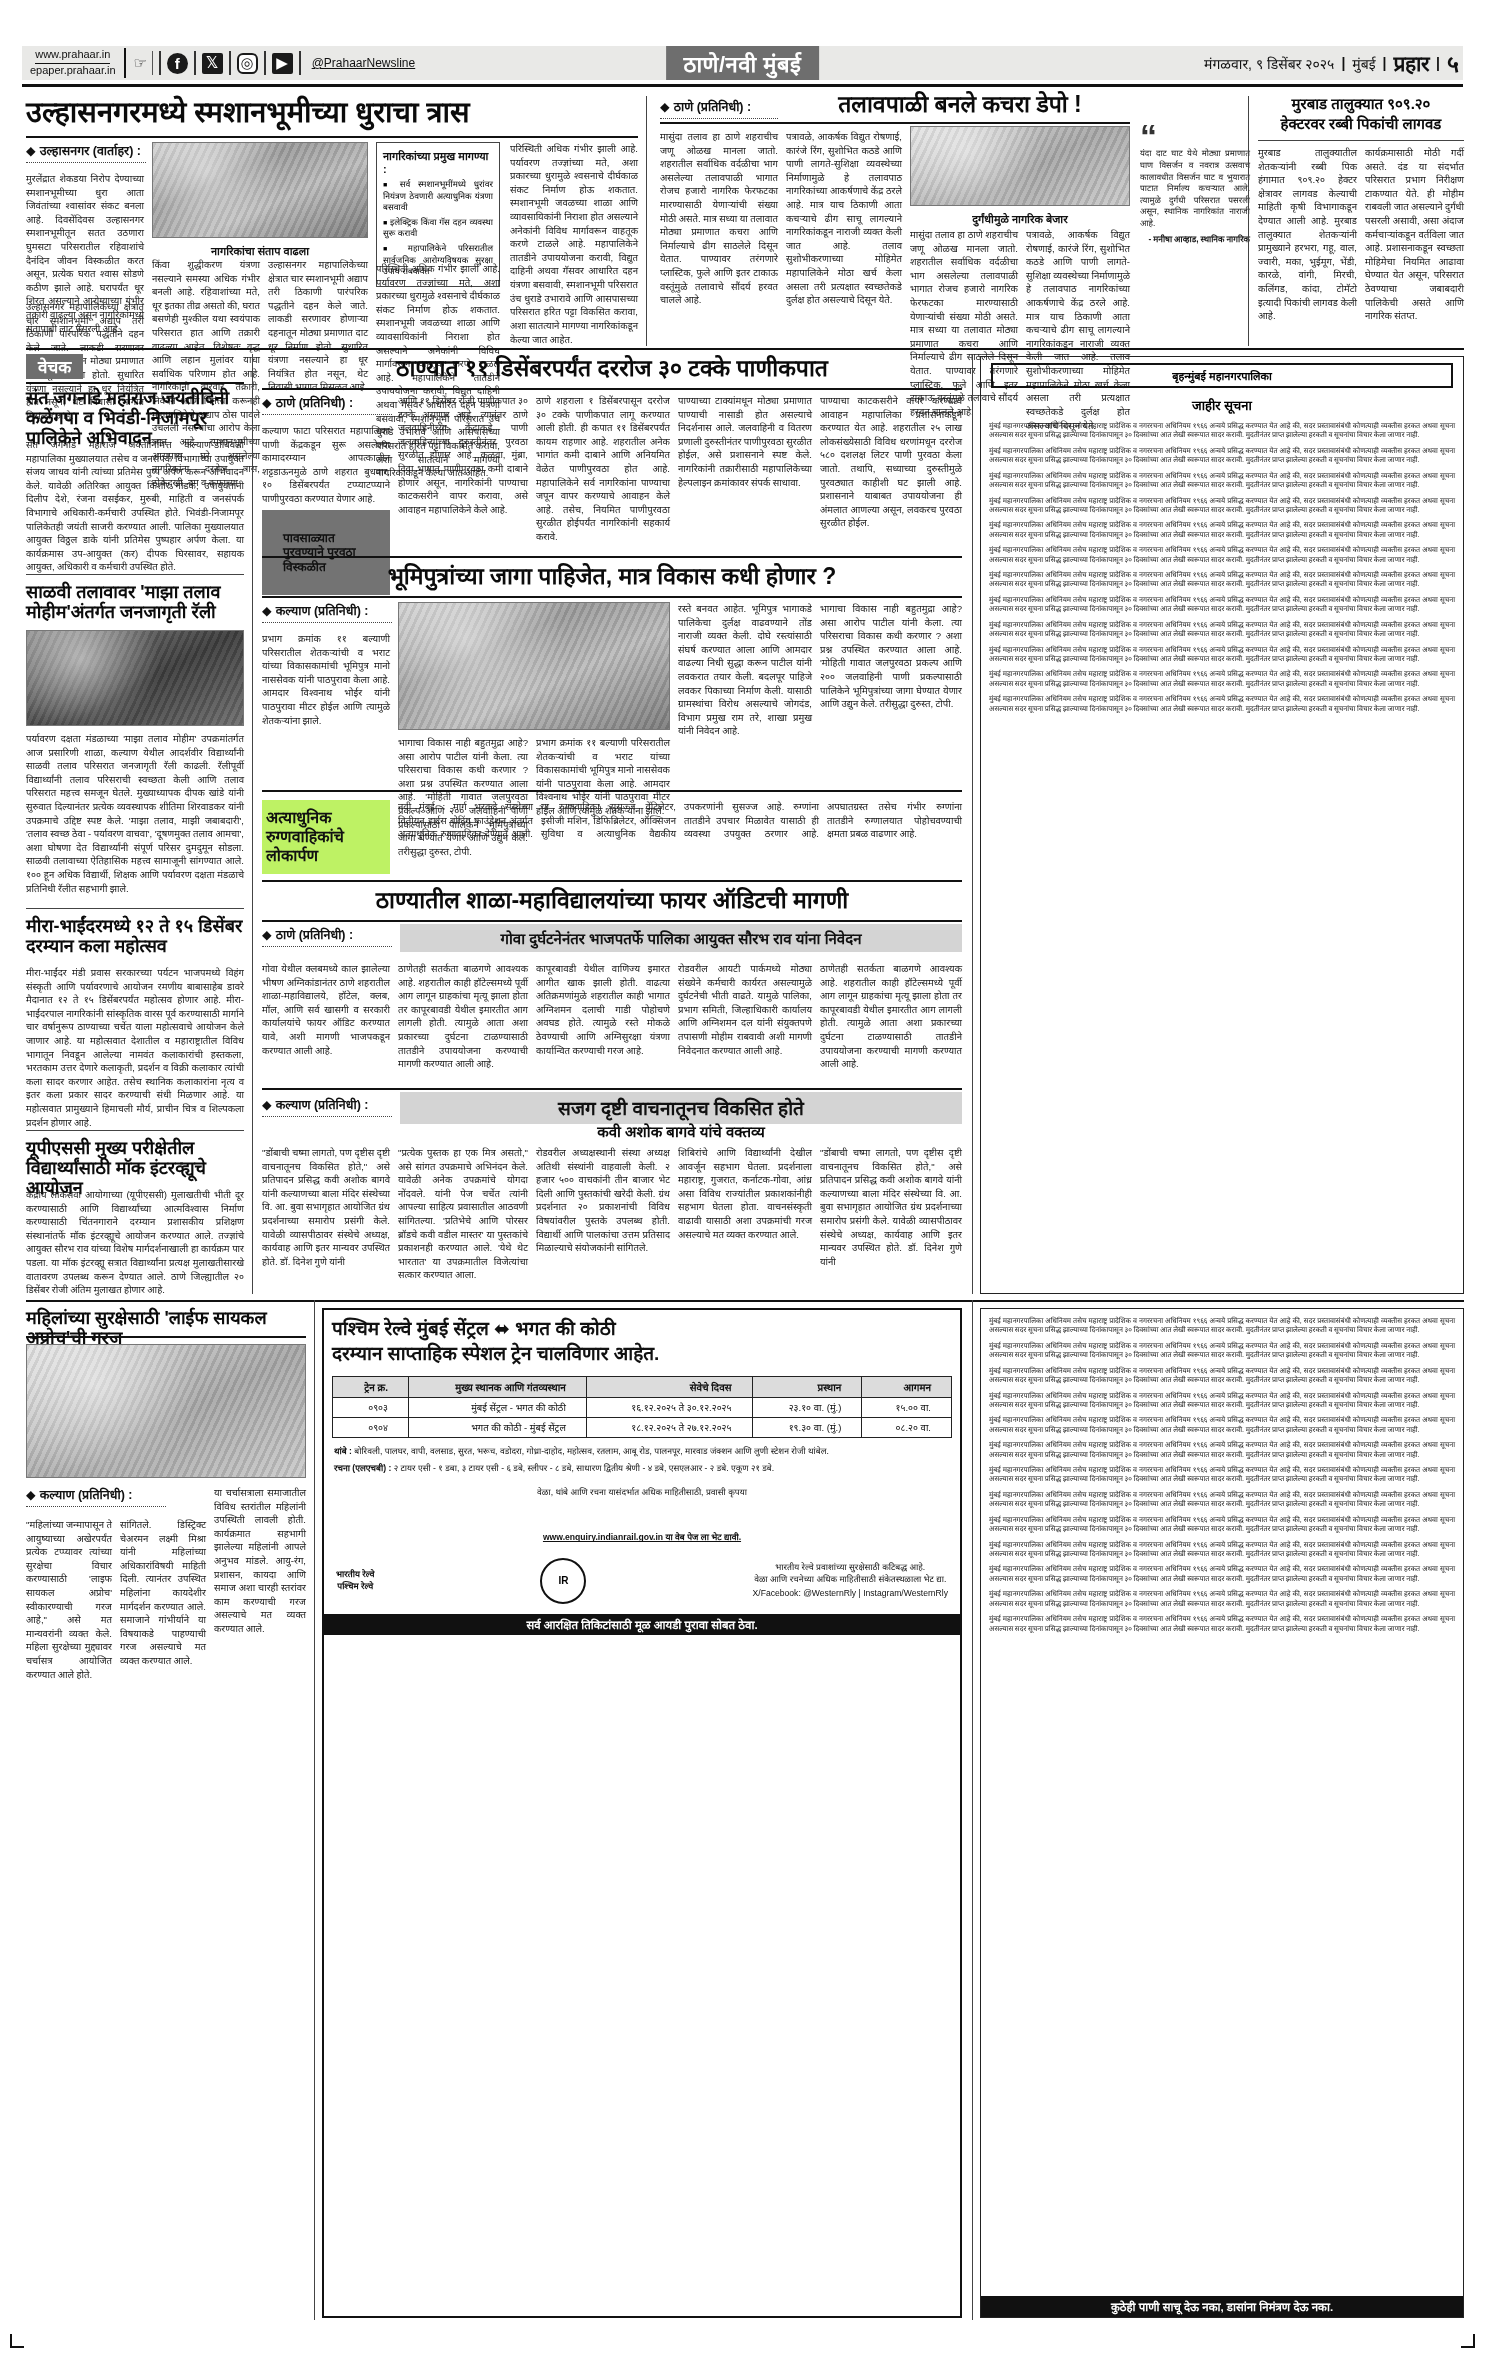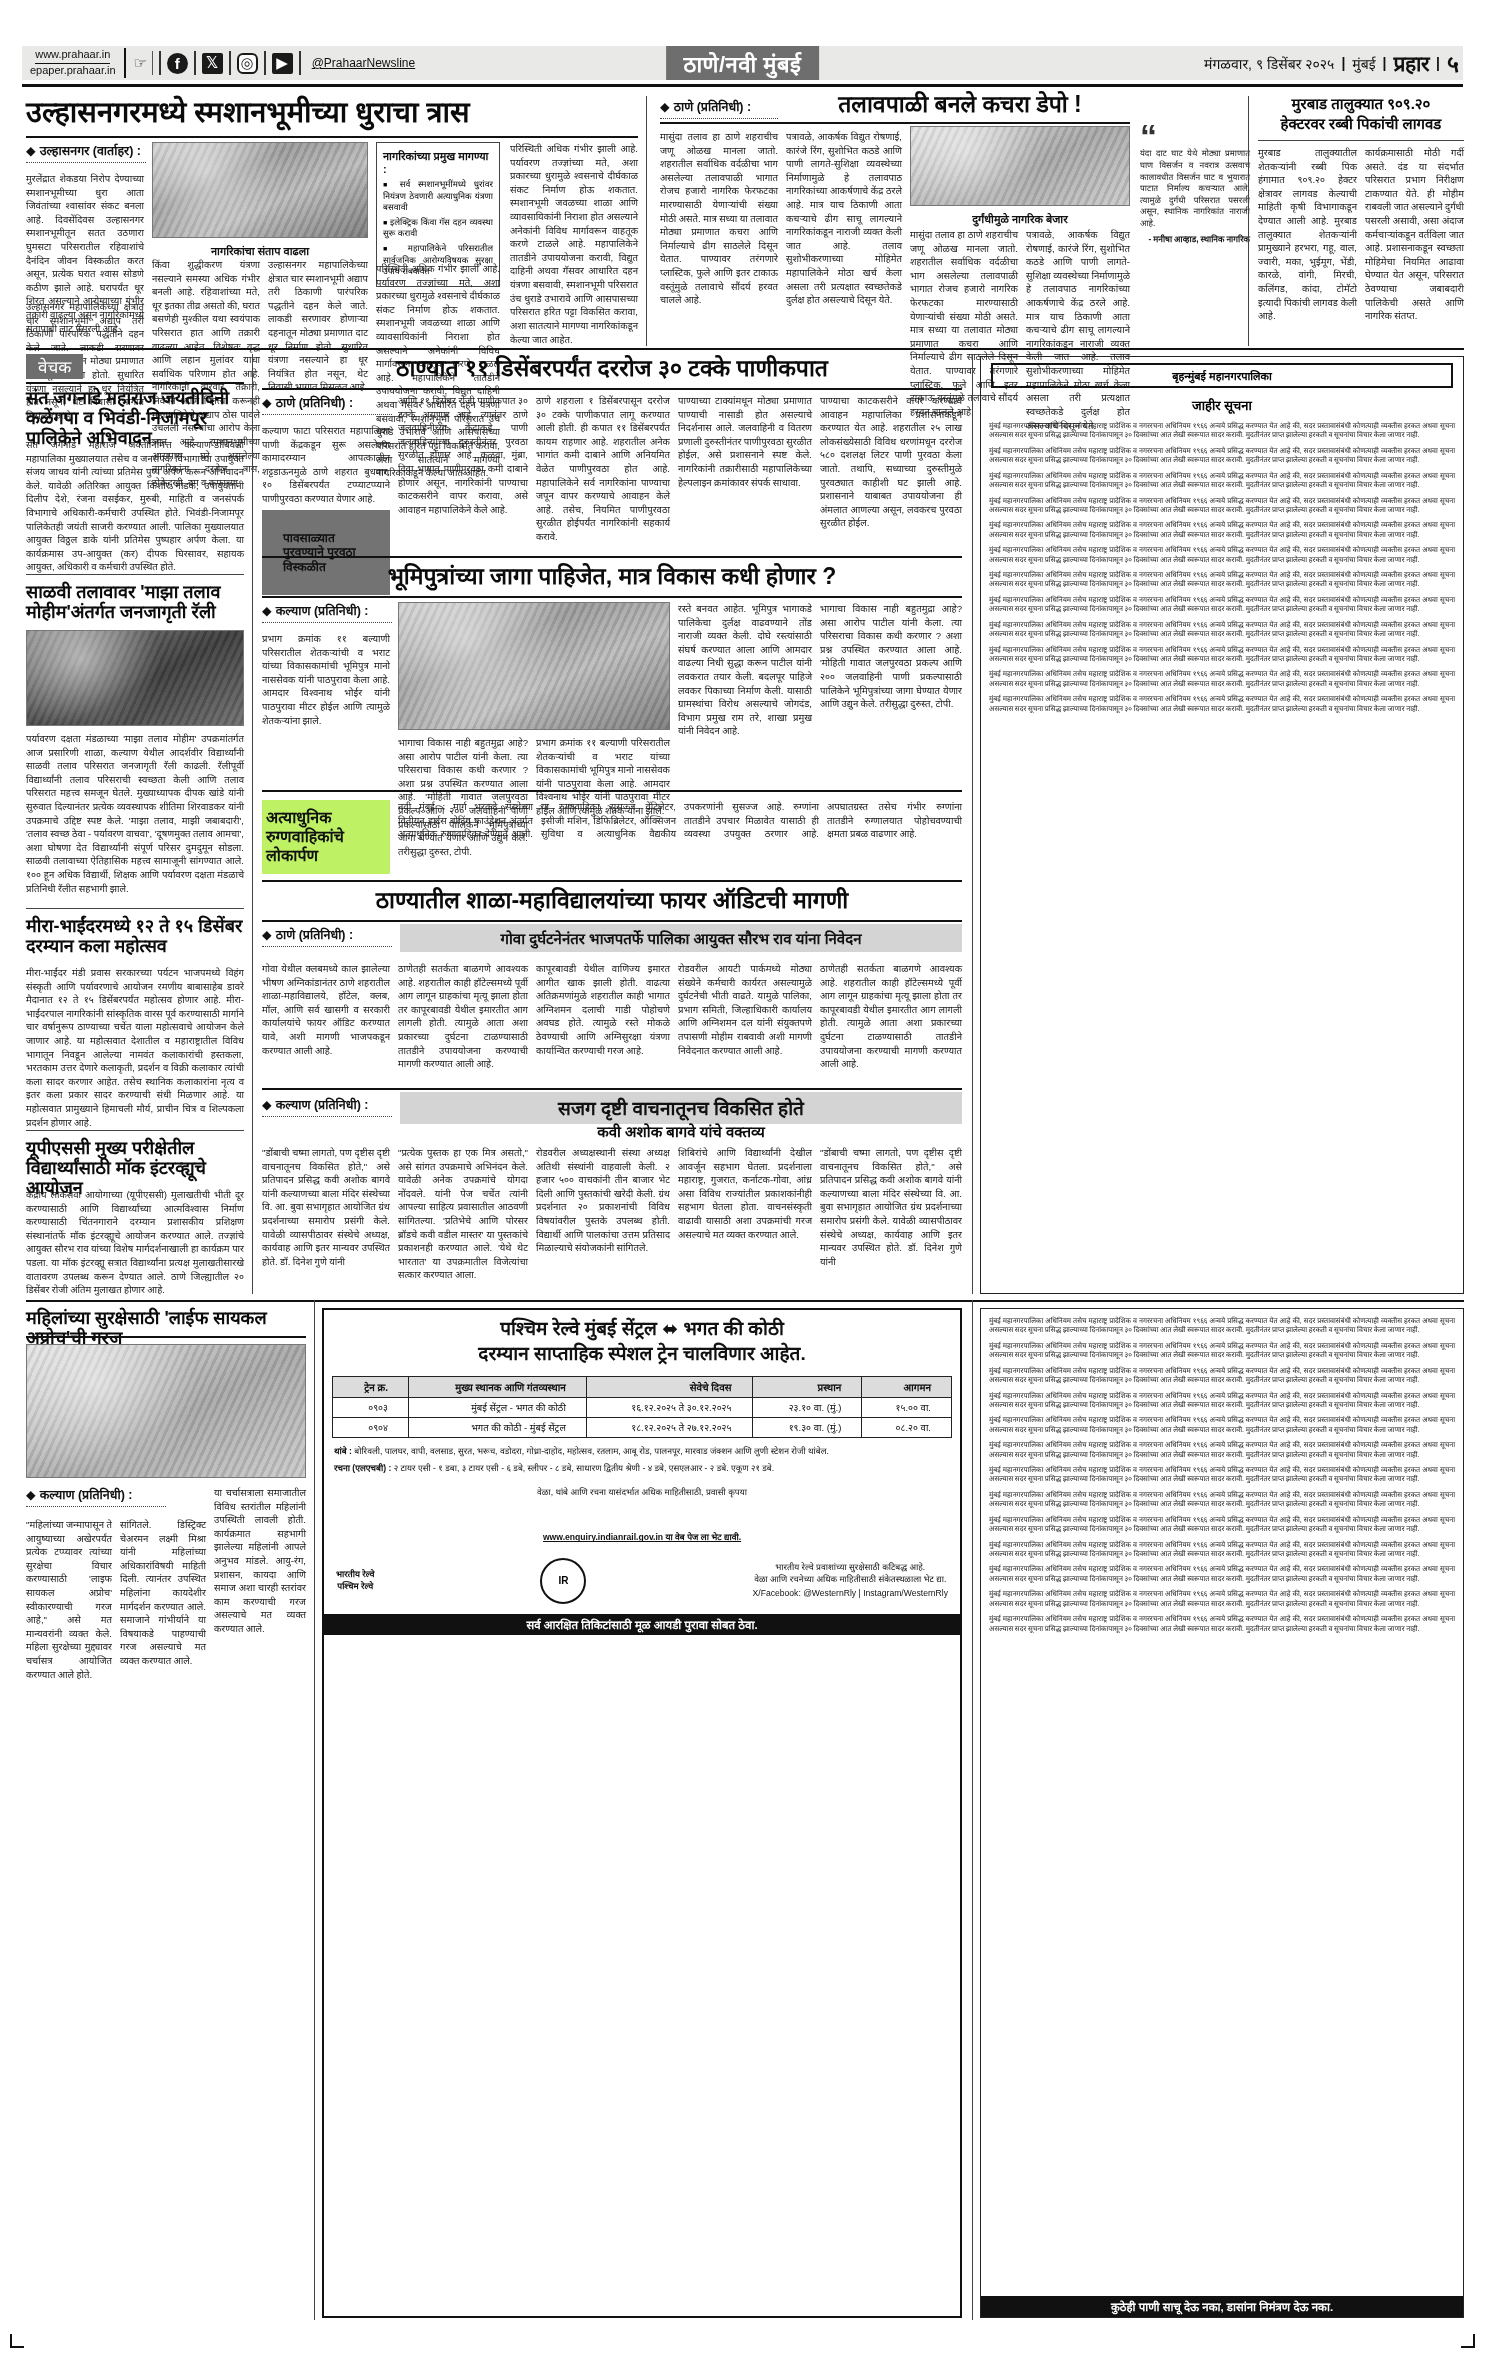--- a/index.html
+++ b/index.html
@@ -88,21 +88,21 @@
   }
   .photo.dark { background: linear-gradient(150deg,#8a8a8a,#3d3d3d 55%,#6f6f6f); }
   .photo.light { background: linear-gradient(150deg,#e2e2e2,#a9a9a9 55%,#cccccc); }
   .caption { font-size: 11px; font-weight: bold; text-align: center; color: #111; margin-top: 3px; }
   .vline { position: absolute; width: 1px; background: #444; }
   .hline { position: absolute; height: 1px; background: #444; }
   .hline2 { position: absolute; height: 2px; background: #111; }
 
   .box { position: absolute; border: 1px solid #333; }
   .tag-vech {
-    background: #6e6e6e; color:#fff; font-weight:normal; font-size: 17px;
+    background: #6e6e6e; color:#fff; font-weight:bold; font-size: 17px;
     padding: 1px 12px; display:inline-block;
   }
   .kicker-band {
     background: #d4d4d4; font-weight: bold; color: #111; text-align: center;
   }
   .side-label {
     font-weight: bold; font-size: 16px; line-height: 1.2; color: #111;
   }
 
   
@@ -116,21 +116,21 @@
   .quote-mark { font-size: 34px; font-weight: bold; line-height: .6; color: #333; }
 
   
   table.rail { border-collapse: collapse; width: 100%; }
   table.rail th, table.rail td {
     border: 1px solid #222; font-size: 9.5px; text-align: right;
     padding: 3px 20px; color: #111;
   }
   table.rail th { background: #dcdcdc; font-weight: bold; font-size: 10px; }
   .train-hd {
-    font-weight: bold; font-size: 19px; line-height: 1.2; text-align: center; color: #111;
+    font-weight: bold; font-size: 19px; line-height: 1.2; color: #111;
   }
   .railfoot { font-size: 8.6px; line-height: 1.35; color:#111; }
   .railbar {
     background:#111; color:#fff; font-weight:bold; font-size: 11.5px;
     text-align:center; padding: 3px 0;
   }
   .corp-hd {
     border: 2px solid #111; text-align: center; padding: 3px 0; font-weight: bold;
   }
   .notice-title { font-weight: bold; font-size: 13px; text-align:center; }

